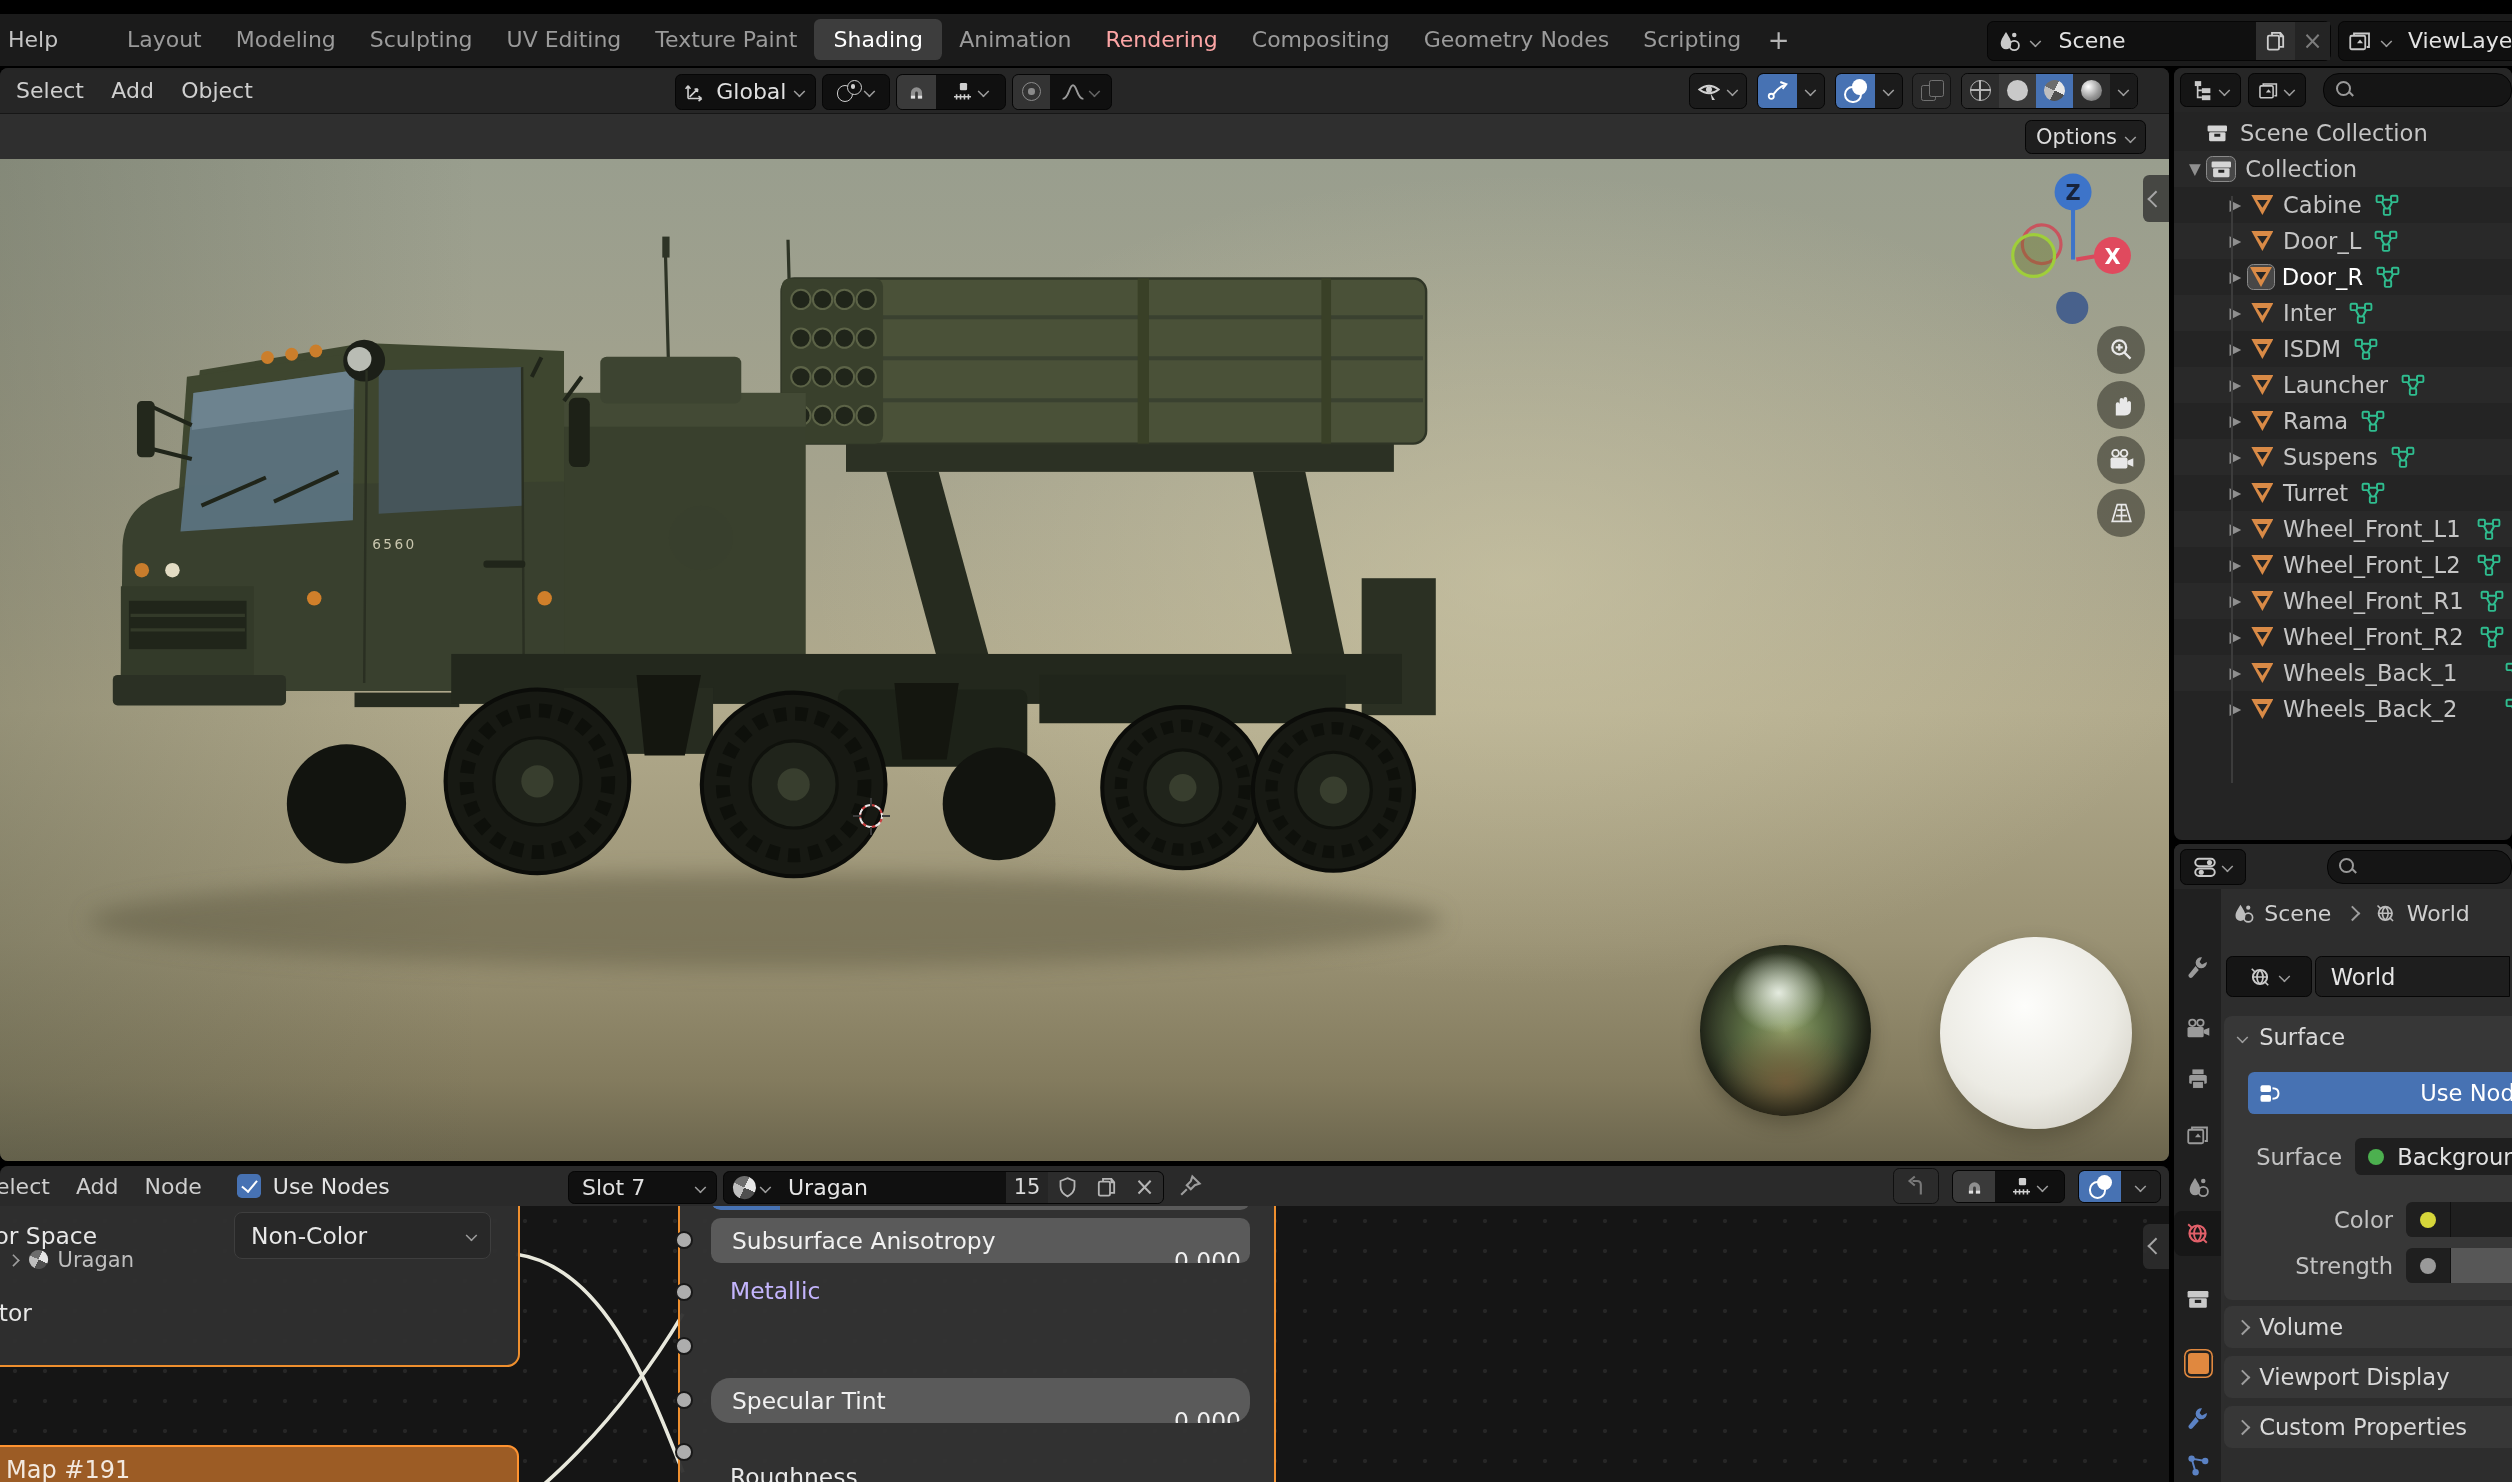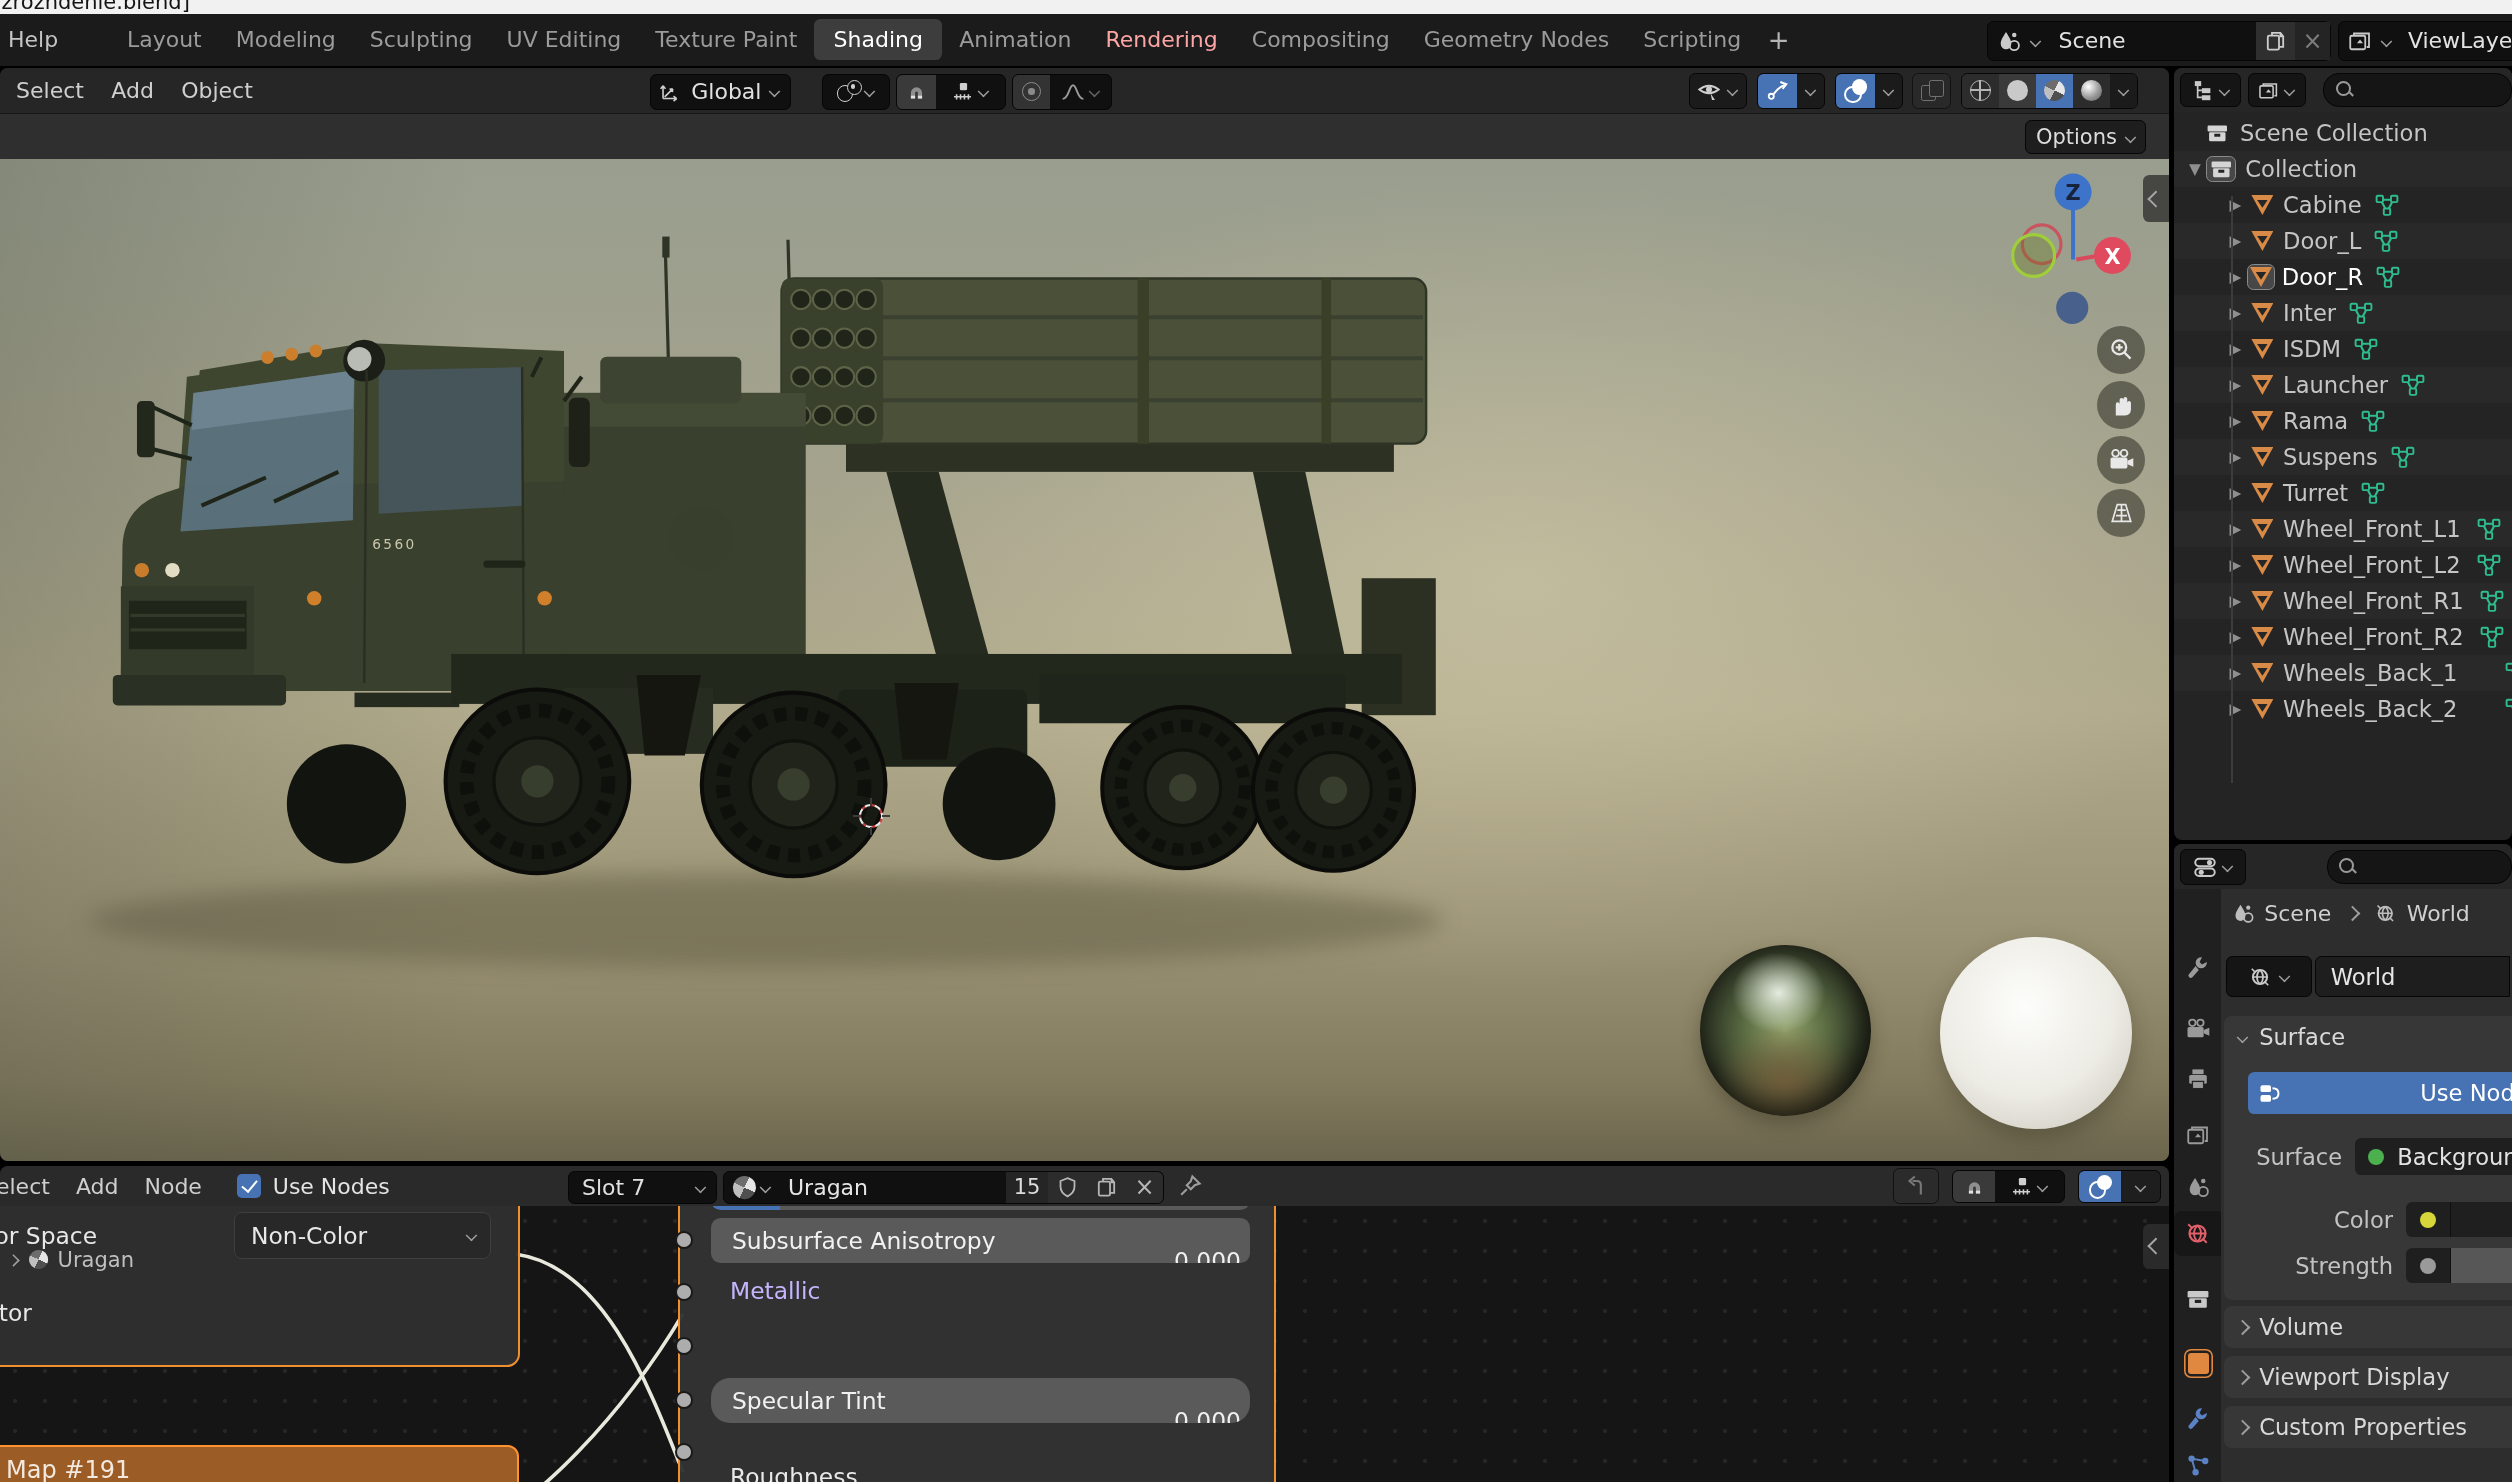--- a/index.html
+++ b/index.html
@@ -163,23 +163,20 @@
     <path d="M13 8 v8 M9 12 h8 M19 18 l7 7" stroke="currentColor" stroke-width="2.6"></path>
   </symbol>
   <symbol id="orbitico" viewBox="0 0 30 30">
     <circle cx="15" cy="15" r="8" fill="none" stroke="currentColor" stroke-width="2.8"></circle>
     <circle cx="24" cy="7" r="3.6" fill="currentColor"></circle>
   </symbol>
 </svg>
 
 <div id="root">
 
-  <div class="abs" style="left:0;top:0;width:2512px;height:13.7px;background:#f1f1f1;overflow:hidden;">
-    <span class="abs" style="left:1.6px;top:-10.5px;font-size:21px;color:#141414;">zrozhdenie.blend]</span>
-  </div>
 
   <div class="abs flex" style="left:0;top:13.7px;width:2512px;height:52px;background:#1b1b1b;">
     <span class="menu" style="margin-left:3.2px;color:#c4c4c4;">Help</span>
     <div class="flex" style="margin-left:47px;height:52px;">
       <span class="menu" style="color:#9b9b9b;padding:0 17px;">Layout</span>
       <span class="menu" style="color:#9b9b9b;padding:0 17px;">Modeling</span>
       <span class="menu" style="color:#9b9b9b;padding:0 17px;">Sculpting</span>
       <span class="menu" style="color:#9b9b9b;padding:0 17px;">UV Editing</span>
       <span class="menu" style="color:#9b9b9b;padding:0 17px;">Texture Paint</span>
       <span class="menu" style="color:#ffffff;background:#3d3d3d;border-radius:6.4px;padding:8px 19.3px;">Shading</span>
@@ -220,21 +217,21 @@
     </div>
   </div>
 
   <div class="area" style="left:0;top:68px;width:2169px;height:1093px;background:#262626;">
 
     <div class="flex" style="height:45px;background:#262626;">
       <span class="menu" style="margin-left:11.3px;">Select</span>
       <span class="menu" style="margin-left:17.7px;">Add</span>
       <span class="menu" style="margin-left:17.7px;">Object</span>
 
-      <div class="wid abs" style="left:650px;top:5.6px;width:139px;height:34px;">
+      <div class="wid abs" style="left:675px;top:5.6px;width:139px;height:34px;">
         <svg width="22.6" height="22.6" viewBox="0 0 28 28" style="margin-left:8px;color:#cfcfcf">
           <path d="M5 23 V7 M5 23 H22 M5 7 l-3 4 m3 -4 l3 4 M22 23 l-4 -3 m4 3 l-4 3 M7 21 L17 11 M17 11 l-4 .5 m4 -.5 l-.5 4" stroke="currentColor" stroke-width="2" fill="none"></path>
         </svg>
         <span style="font-size:22px;color:#e0e0e0;padding-left:9.7px;flex:1;">Global</span>
         <i class="cd small" style="margin-right:9.7px;"></i>
       </div>
 
       <div class="wid abs" style="left:822px;top:5.6px;width:66px;height:34px;justify-content:center;gap:4.8px;">
         <span style="position:relative;width:22.6px;height:22.6px;">
           <span class="abs" style="left:0;top:4.8px;width:14.5px;height:14.5px;border:1.9px solid #cfcfcf;border-radius:50%;"></span>

